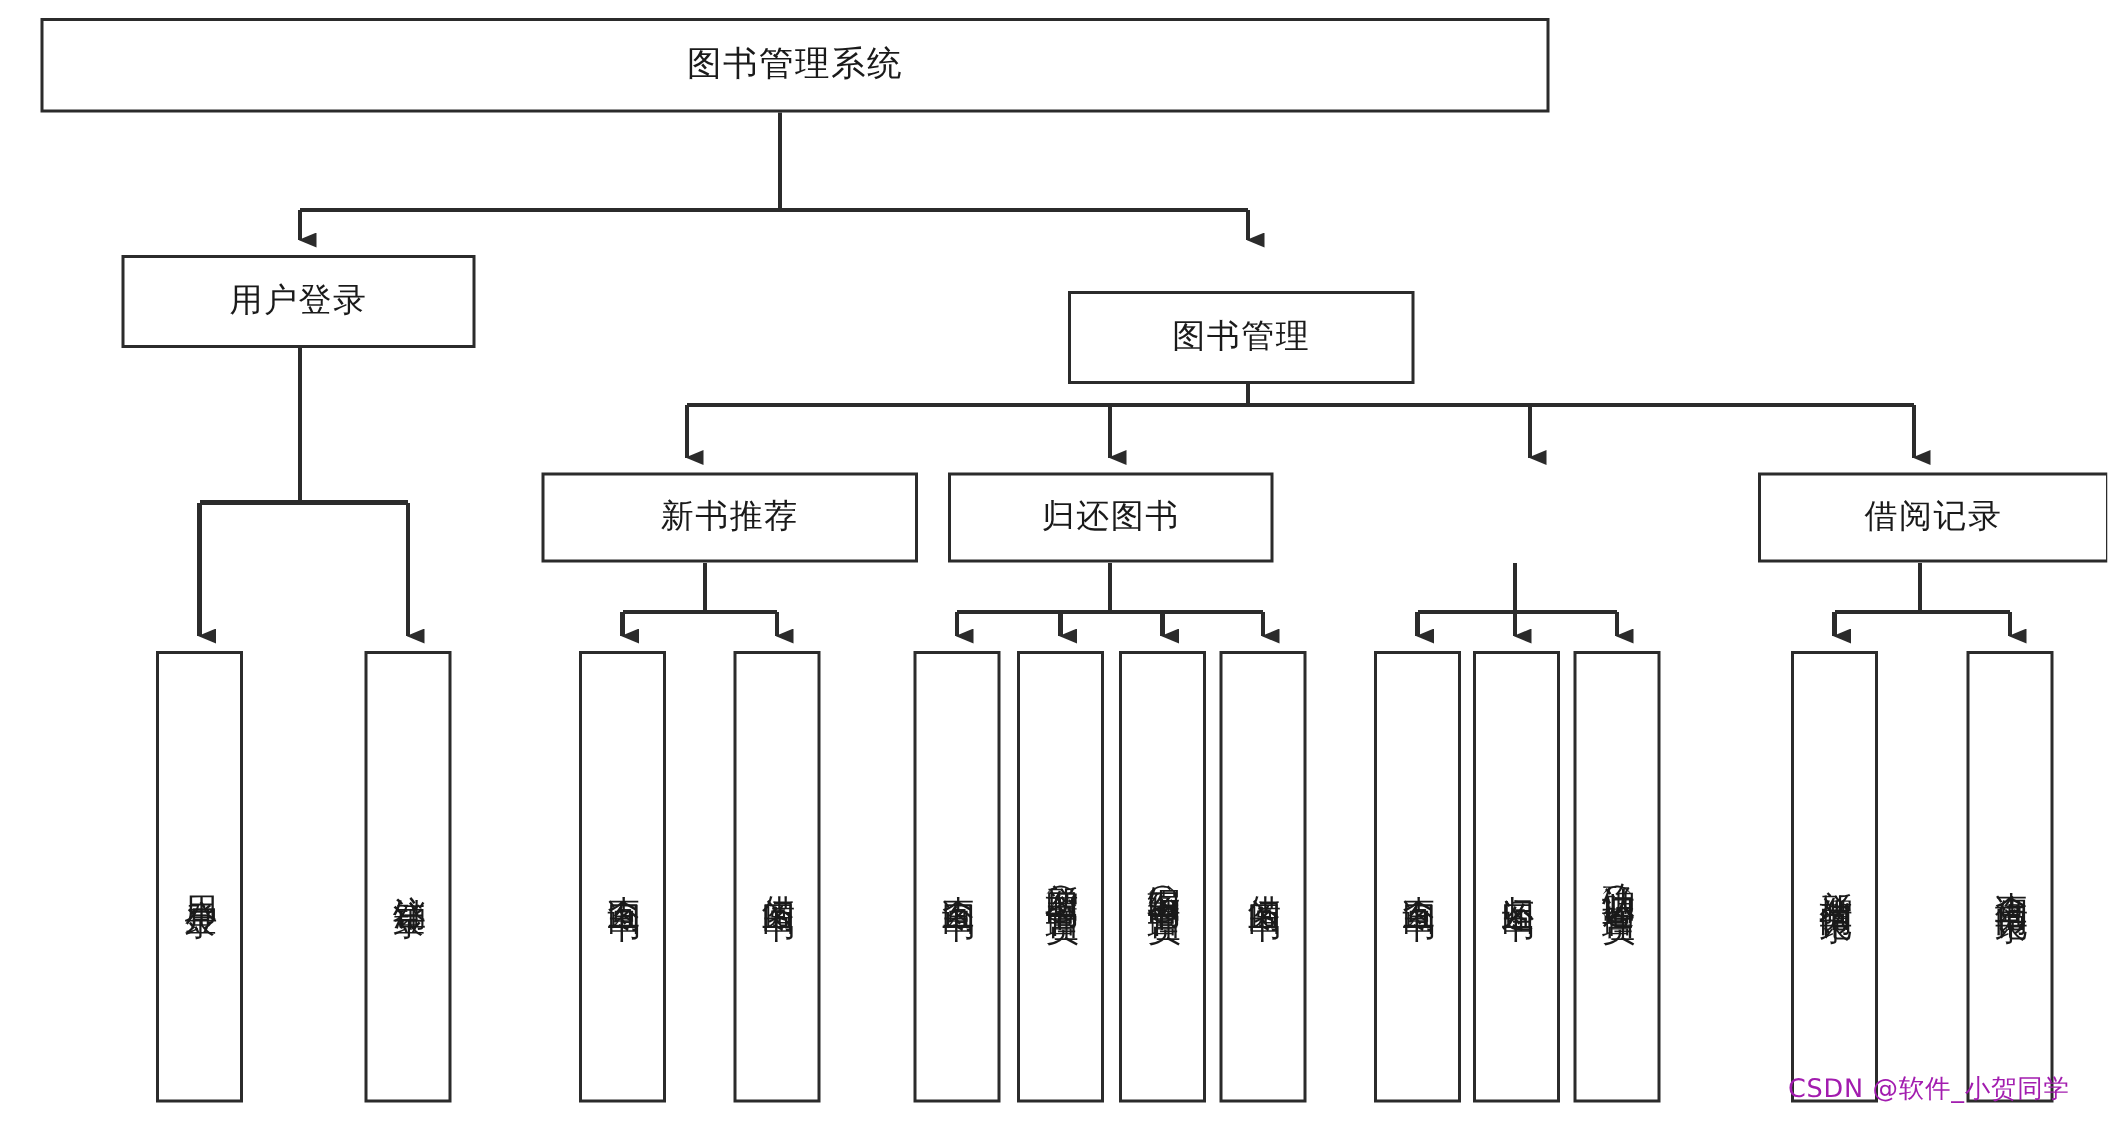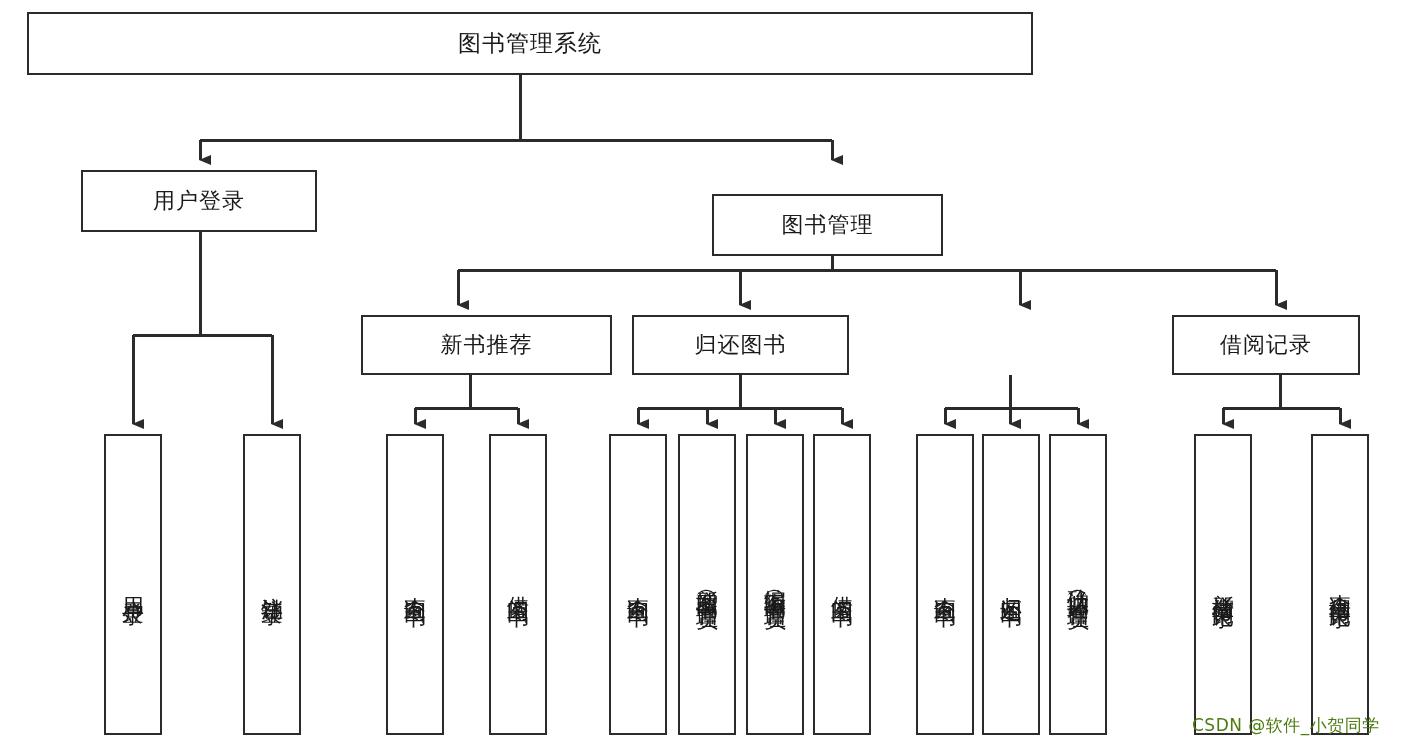--- a/index.html
+++ b/index.html
@@ -58,21 +58,21 @@
     letter-spacing:3px;
     line-height:1;
     white-space:nowrap;
     max-height:288px;
   }
   .watermark{
     position:absolute;
     left:1192px;
     top:714px;
     font-size:17px;
-    color:#4d7c0f;
+    color:#a21caf;
     white-space:nowrap;
     z-index:5;
     letter-spacing:0.5px;
   }
 </style>
 </head>
 <body>
 
 <div id="canvas">
 
@@ -136,21 +136,21 @@
   <div class="node h" style="left:712px;top:170px;width:231px;height:62px;margin-top:24px;">
     <span class="label">图书管理</span>
   </div>
 
   <div class="node h" style="left:361px;top:315px;width:251px;height:60px;">
     <span class="label">新书推荐</span>
   </div>
   <div class="node h" style="left:632px;top:315px;width:217px;height:60px;">
     <span class="label">归还图书</span>
   </div>
-  <div class="node h" style="left:1172px;top:315px;width:188px;height:60px;">
+  <div class="node h" style="left:1172px;top:315px;width:234px;height:60px;">
     <span class="label">借阅记录</span>
   </div>
 
   <div class="node v" style="left:104px;top:434px;width:58px;height:301px;">
     <span class="label">用户登录</span>
   </div>
   <div class="node v" style="left:243px;top:434px;width:58px;height:301px;">
     <span class="label">注销登录</span>
   </div>
 

